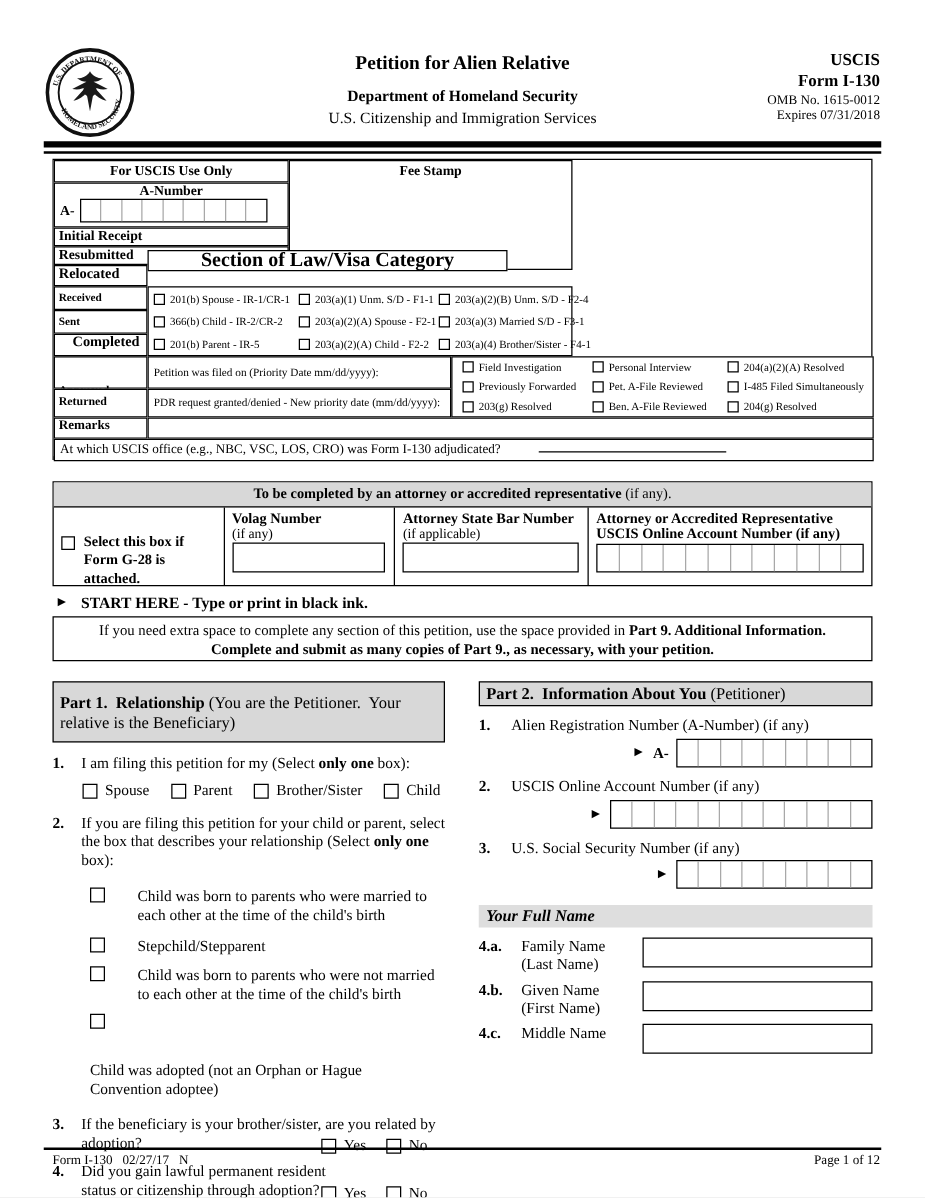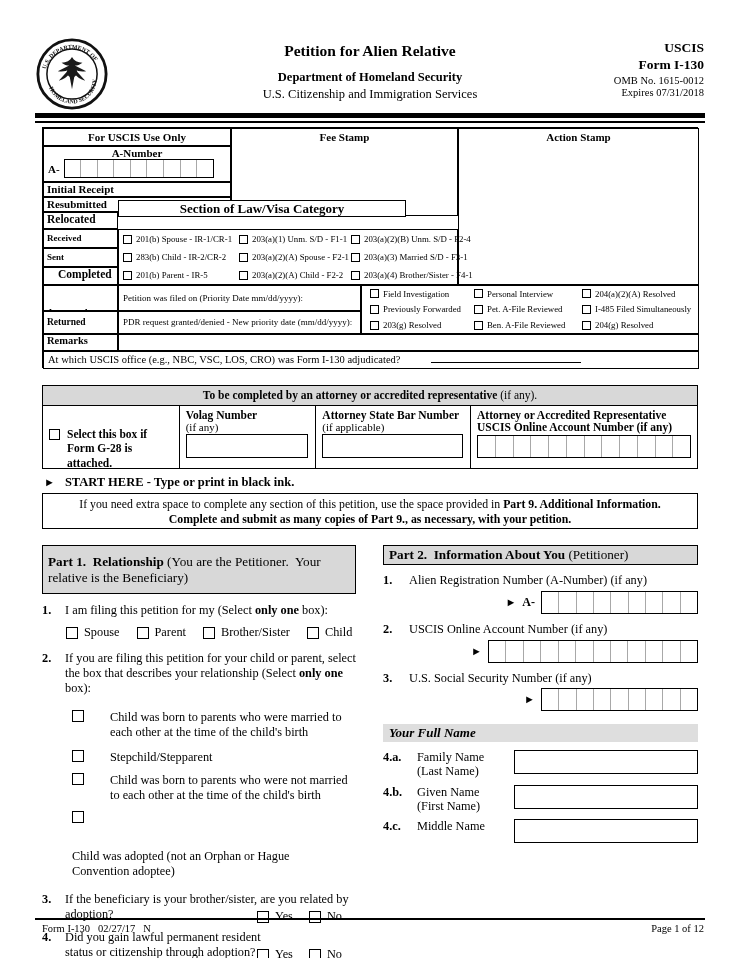--- a/index.html
+++ b/index.html
@@ -84,21 +84,20 @@
     <div style="font-size:10.5px; margin-top:1px;">Expires 07/31/2018</div>
   </div>
 
   <div class="abs" style="left:35px; top:113px; width:670px; height:5px; background:#000;"></div>
   <div class="abs" style="left:35px; top:121px; width:670px; height:2px; background:#000;"></div>
 
   <div class="abs" style="left:42px; top:127px; width:656px; height:241px; border:1.5px solid #000; border-bottom:3px solid #000;">
 
     <div class="tc gray b ctr" style="left:0; top:0; width:188px; height:18px; font-size:11px; line-height:16px;">For USCIS Use Only</div>
     <div class="tc b ctr" style="left:188px; top:0; width:227px; height:88px; font-size:11px; padding-top:2px;">Fee Stamp</div>
-    <div class="tc b ctr" style="left:415px; top:0; width:241px; height:157px; font-size:11px; padding-top:2px;">Action Stamp</div>
 
     <div class="tc" style="left:0; top:18px; width:188px; height:36px;">
       <div class="b ctr" style="font-size:11px;">A-Number</div>
       <div style="display:flex; align-items:center; gap:4px; padding:0 4px;">
         <span class="b" style="font-size:11px;">A-</span>
         <span class="comb" style="width:150px; height:19px;">
             <span class="comb-cell"></span>
             <span class="comb-cell"></span>
             <span class="comb-cell"></span>
             <span class="comb-cell"></span>
@@ -108,42 +107,42 @@
             <span class="comb-cell"></span>
             <span class="comb-cell"></span>
           </span>
       </div>
     </div>
 
     <div class="tc b" style="left:0; top:54px; width:188px; height:15px; font-size:11px; padding-left:3px;">Initial Receipt</div>
     <div class="tc b" style="left:0; top:69px; width:188px; height:15px; font-size:11px; padding-left:3px;">Resubmitted</div>
 
     <div class="tc b" style="left:0; top:84px; width:75px; height:17px; font-size:11.5px; padding-left:3px;">Relocated</div>
-    <div class="tc b ctr" style="left:75px; top:72px; width:288px; height:17px; font-size:13px; line-height:15px;">Section of Law/Visa Category</div>
+    <div class="tc b ctr" style="left:75px; top:72px; width:288px; height:17px; font-size:16px; line-height:15px;">Section of Law/Visa Category</div>
 
     <div class="tc b" style="left:0; top:101px; width:75px; height:19px; font-size:9px; padding-left:3px; padding-top:3px;">Received</div>
     <div class="tc b" style="left:0; top:120px; width:75px; height:19px; font-size:9px; padding-left:3px; padding-top:3px;">Sent</div>
     <div class="tc b" style="left:0; top:139px; width:75px; height:18px; font-size:11.5px; padding-left:14px;">Completed</div>
 
     <div class="tc" style="left:75px; top:101px; width:340px; height:56px; display:grid; grid-template-columns:116px 112px 1fr; align-items:center; padding-left:4px;">
       <label class="lawitem">
           <span class="cb sm"></span>
           <span>201(b) Spouse - IR-1/CR-1</span>
         </label>
       <label class="lawitem">
           <span class="cb sm"></span>
           <span>203(a)(1) Unm. S/D - F1-1</span>
         </label>
       <label class="lawitem">
           <span class="cb sm"></span>
           <span>203(a)(2)(B) Unm. S/D - F2-4</span>
         </label>
       <label class="lawitem">
           <span class="cb sm"></span>
-          <span>283(b) Child - IR-2/CR-2</span>
+          <span>366(b) Child - IR-2/CR-2</span>
         </label>
       <label class="lawitem">
           <span class="cb sm"></span>
           <span>203(a)(2)(A) Spouse - F2-1</span>
         </label>
       <label class="lawitem">
           <span class="cb sm"></span>
           <span>203(a)(3) Married S/D - F3-1</span>
         </label>
       <label class="lawitem">

